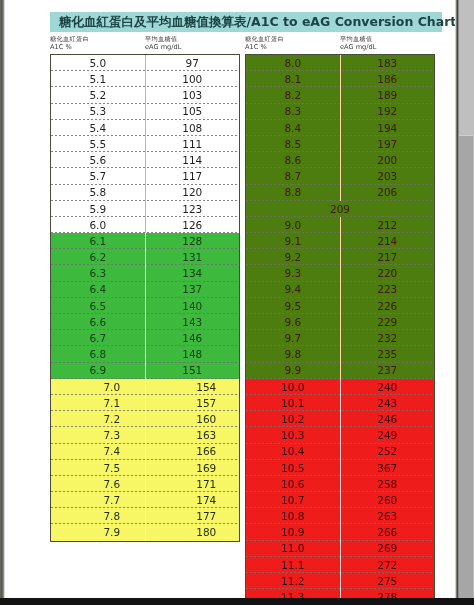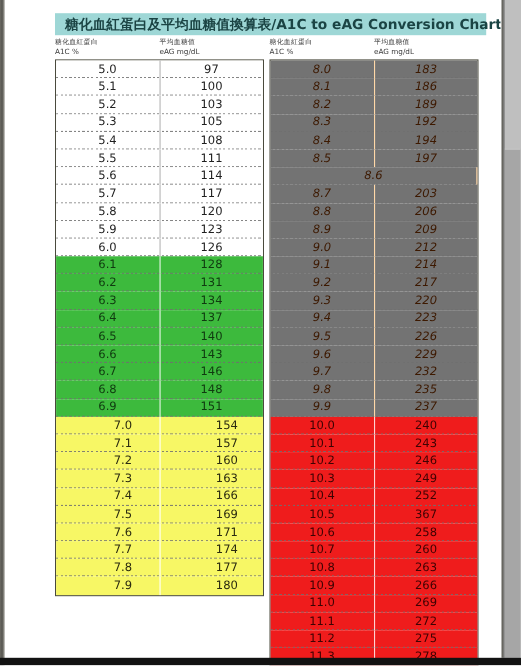--- a/index.html
+++ b/index.html
@@ -130,21 +130,21 @@
     background-image: repeating-linear-gradient(to right,
       #6f6f6f 0px, #6f6f6f 2px, transparent 2px, transparent 4px);
     opacity: 0.85;
   }
   .row:last-child::after { display: none; }
 
   
   .zone-white  { background: #ffffff; }
   .zone-green  { background: #3dba3d; }
   .zone-yellow { background: #f7f765; }
-  .zone-orange { background: #737373; font-style: italic; }
+  .zone-orange { background: #4d7c0f; }
   .zone-red    { background: #ef1c1c; }
 
   .zone-white .cell  { color: #1f1f1f; }
   .zone-green .cell  { color: #103a10; }
   .zone-yellow .cell { color: #2b2b10; padding-left: 28px; }
   .zone-orange .cell { color: #3d1900; }
   .zone-red .cell    { color: #3d0303; }
 
   .zone-white .cell.a1c  { border-right: 1px solid #b5b5b5; }
   .zone-green .cell.a1c  { border-right: 1px solid #e8f6e8; }
@@ -331,31 +331,31 @@
             <div class="row zone-orange">
               <div class="cell a1c">8.4</div>
               <div class="cell eag">194</div>
             </div>
             <div class="row zone-orange">
               <div class="cell a1c">8.5</div>
               <div class="cell eag">197</div>
             </div>
             <div class="row zone-orange">
               <div class="cell a1c">8.6</div>
+              <div class="cell eag">200</div>
             </div>
             <div class="row zone-orange">
               <div class="cell a1c">8.7</div>
               <div class="cell eag">203</div>
             </div>
             <div class="row zone-orange">
               <div class="cell a1c">8.8</div>
               <div class="cell eag">206</div>
             </div>
             <div class="row zone-orange">
-              <div class="cell a1c">8.9</div>
               <div class="cell eag">209</div>
             </div>
             <div class="row zone-orange">
               <div class="cell a1c">9.0</div>
               <div class="cell eag">212</div>
             </div>
             <div class="row zone-orange">
               <div class="cell a1c">9.1</div>
               <div class="cell eag">214</div>
             </div>

